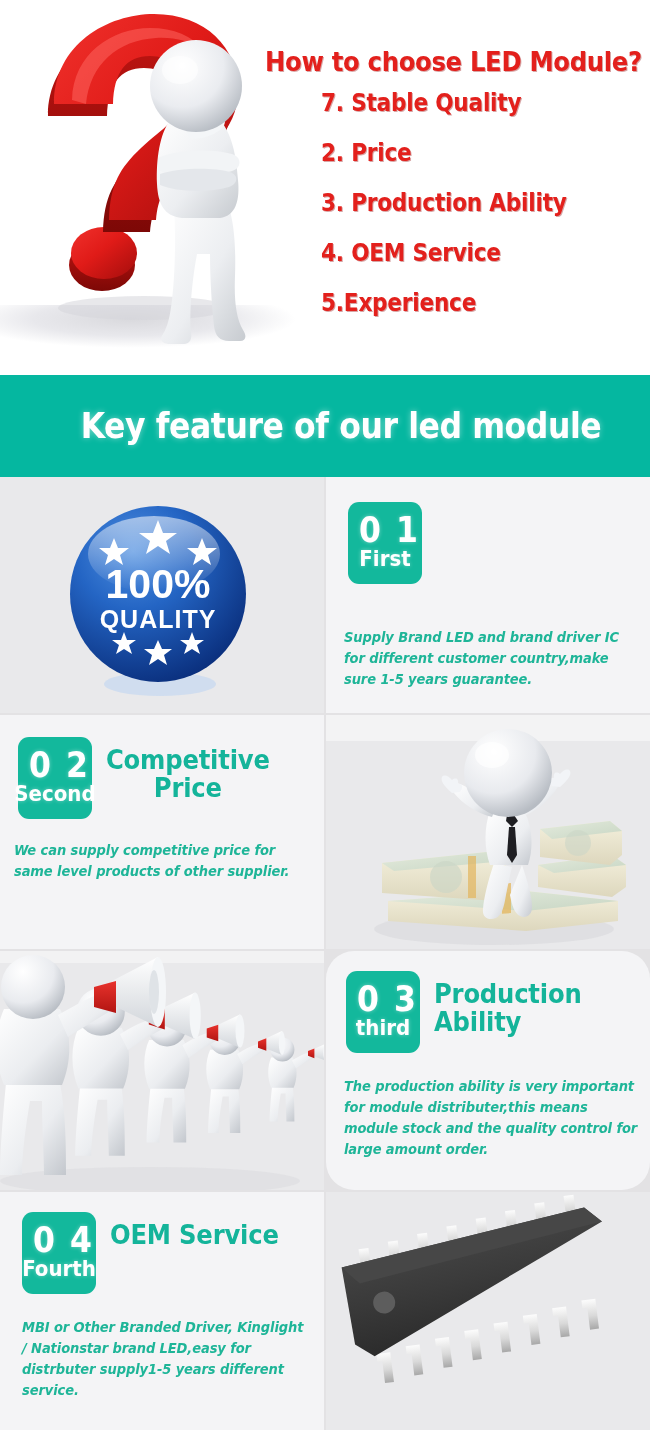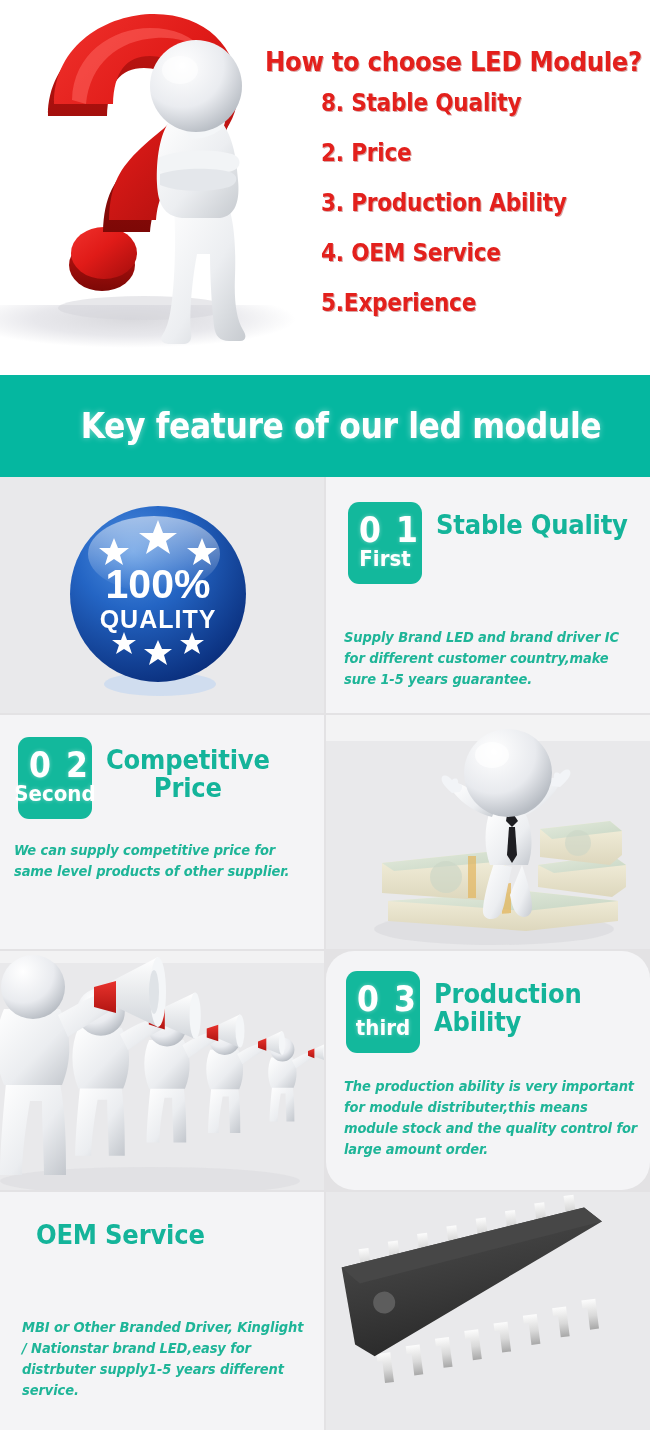--- a/index.html
+++ b/index.html
@@ -176,21 +176,21 @@
 
           <ellipse cx="172" cy="78" rx="46" ry="46" fill="url(#whHead)"></ellipse>
           <ellipse cx="156" cy="62" rx="18" ry="14" fill="#ffffff" opacity=".6"></ellipse>
         </g>
       </svg>
     </div>
 
     <div class="hero-text">
       <div class="hero-title">How to choose LED Module?</div>
       <div class="hero-list">
-        <div class="hero-li">8. Stable Quality</div>
+        <div class="hero-li">7. Stable Quality</div>
         <div class="hero-li">2. Price</div>
         <div class="hero-li">3. Production Ability</div>
         <div class="hero-li">4. OEM Service</div>
         <div class="hero-li">5.Experience</div>
       </div>
     </div>
   </div>
 
   <div class="banner">
     <div class="banner-title">Key feature of our led module</div>
@@ -228,21 +228,20 @@
         </svg>
       </div>
     </div>
 
     <div class="cell c-r1r">
       <div class="feat" style="left:22px;top:25px;">
         <div class="badge">
           <span class="badge-num">0 1</span>
           <span class="badge-word">First</span>
         </div>
-        <div class="feat-head">Stable Quality</div>
       </div>
       <div class="feat-body" style="left:18px;top:150px;width:290px;">Supply Brand LED  and brand driver IC for different customer country,make sure 1-5 years guarantee.</div>
     </div>
 
     <div class="cell c-r2l">
       <div class="feat" style="left:18px;top:22px;text-align:center;">
         <div class="badge">
           <span class="badge-num">0 2</span>
           <span class="badge-word">Second</span>
         </div>
@@ -415,20 +414,24 @@
           <span class="badge-word">third</span>
         </div>
         <div class="feat-head">Production
 Ability</div>
       </div>
       <div class="feat-body" style="left:18px;top:125px;width:300px;">The production ability is very important for module distributer,this means module stock and the quality control for large amount order.</div>
     </div>
 
     <div class="cell c-r4l">
       <div class="feat" style="left:22px;top:20px;">
+        <div class="badge">
+          <span class="badge-num">0 4</span>
+          <span class="badge-word">Fourth</span>
+        </div>
         <div class="feat-head">OEM Service</div>
       </div>
       <div class="feat-body" style="left:22px;top:125px;width:290px;">MBI or Other Branded Driver, Kinglight / Nationstar brand LED,easy for distrbuter supply1-5 years different service.</div>
     </div>
 
     <div class="cell c-r4r gray">
       <div class="chip">
         <svg viewBox="0 0 324 238" xmlns="http://www.w3.org/2000/svg">
           <defs>
             <linearGradient id="chipTop" x1="0" y1="0" x2="0.2" y2="1">

